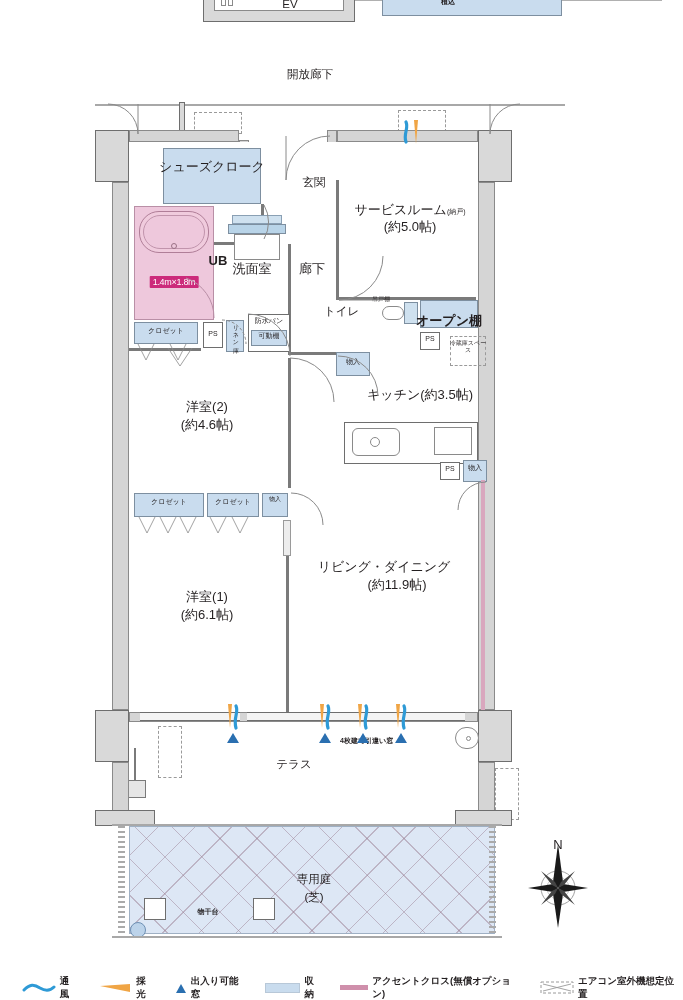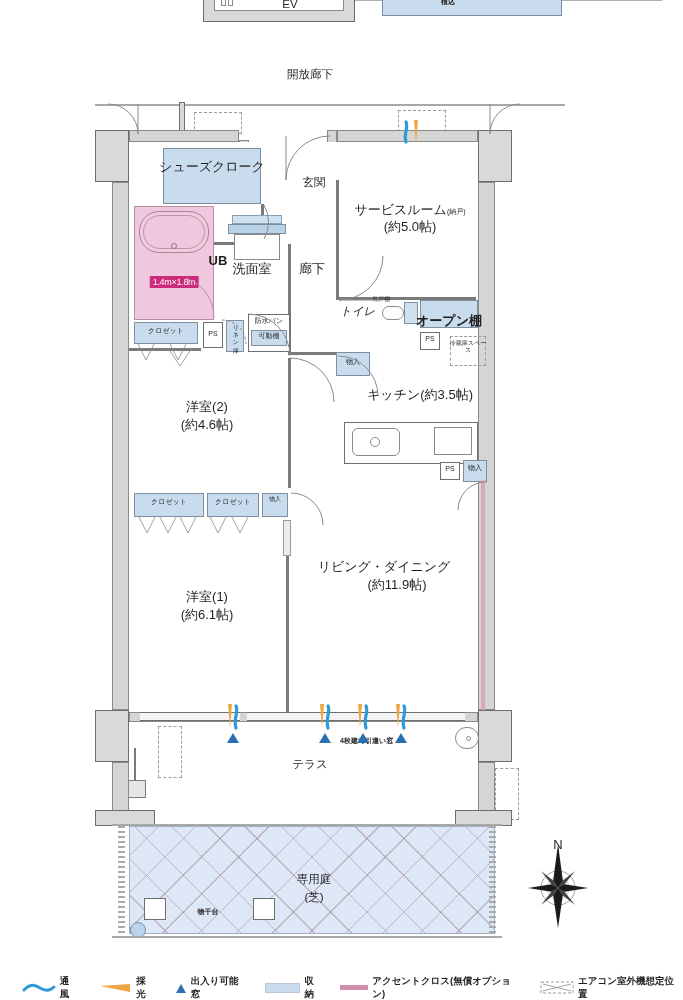--- a/index.html
+++ b/index.html
@@ -122,21 +122,21 @@
     <span class="ubtag">1.4m×1.8m</span>
   </div>
 
   <div class="lbl lbl-xl ctr" style="left:252px;top:262px;">洗面室</div>
   <div class="abs" style="left:228px;top:224px;width:58px;height:10px;background:#b9d4e8;border:1px solid #7d8fa0;box-sizing:border-box;"></div>
   <div class="abs" style="left:232px;top:215px;width:50px;height:9px;background:#cfe1ef;border:1px solid #8aa0b4;box-sizing:border-box;"></div>
   <div class="abs" style="left:234px;top:234px;width:46px;height:26px;background:#ffffff;border:1px solid #8a8a8a;box-sizing:border-box;"></div>
 
   <div class="lbl lbl-xl ctr" style="left:312px;top:262px;">廊下</div>
 
-  <div class="lbl lbl-l" style="left:340px;top:305px;font-style:italic;">トイレ</div>
+  <div class="lbl lbl-l" style="left:324px;top:305px;">トイレ</div>
   <div class="abs" style="left:382px;top:306px;width:22px;height:14px;background:#fff;border:1px solid #8a8a8a;border-radius:7px;box-sizing:border-box;"></div>
   <div class="abs" style="left:404px;top:302px;width:14px;height:22px;background:#cfe1ef;border:1px solid #7d8fa0;box-sizing:border-box;"></div>
   <div class="lbl lbl-xxs" style="left:372px;top:296px;">吊戸棚</div>
 
   <div class="abs store" style="left:420px;top:300px;width:58px;height:28px;"></div>
   <div class="lbl lbl-s ctr bold" style="left:449px;top:314px;">オープン棚</div>
 
   <div class="abs dash" style="left:450px;top:336px;width:36px;height:30px;"></div>
   <div class="lbl lbl-xxs ctr" style="left:468px;top:340px;width:40px;white-space:normal;line-height:1.1;">冷蔵庫スペース</div>
 
@@ -188,21 +188,21 @@
   <div class="lbl lbl-xl ctr" style="left:397px;top:578px;">(約11.9帖)</div>
 
   <div class="abs line" style="left:286px;top:520px;width:3px;height:192px;"></div>
   <div class="abs" style="left:283px;top:520px;width:8px;height:36px;background:#ededed;border:1px solid #9a9a9a;box-sizing:border-box;"></div>
 
   <div class="abs pinkline" style="left:481px;top:480px;width:4px;height:230px;"></div>
 
   <div class="abs" style="left:129px;top:722px;width:349px;height:88px;background:#ffffff;"></div>
   <div class="abs win" style="left:247px;top:712px;width:218px;height:9px;"></div>
   <div class="abs win" style="left:140px;top:712px;width:100px;height:9px;"></div>
-  <div class="lbl lbl-l ctr" style="left:310px;top:758px;">テラス</div>
+  <div class="lbl lbl-l ctr" style="left:294px;top:758px;">テラス</div>
   <div class="lbl lbl-xs bold" style="left:340px;top:737px;">4枚建て引違い窓</div>
 
   <div class="abs dash" style="left:158px;top:726px;width:24px;height:52px;"></div>
   <div class="abs dash" style="left:495px;top:768px;width:24px;height:52px;"></div>
 
   <div class="abs" style="left:455px;top:727px;width:24px;height:22px;background:#fff;border:1px solid #8a8a8a;border-radius:11px;box-sizing:border-box;"></div>
   <div class="abs" style="left:466px;top:736px;width:5px;height:5px;border:1px solid #8a8a8a;border-radius:50%;box-sizing:border-box;"></div>
 
   <div class="abs" style="left:124px;top:780px;width:22px;height:18px;background:#e6e6e6;border:1px solid #7a7a7a;box-sizing:border-box;"></div>
   <div class="abs line" style="left:134px;top:748px;width:2px;height:32px;"></div>

